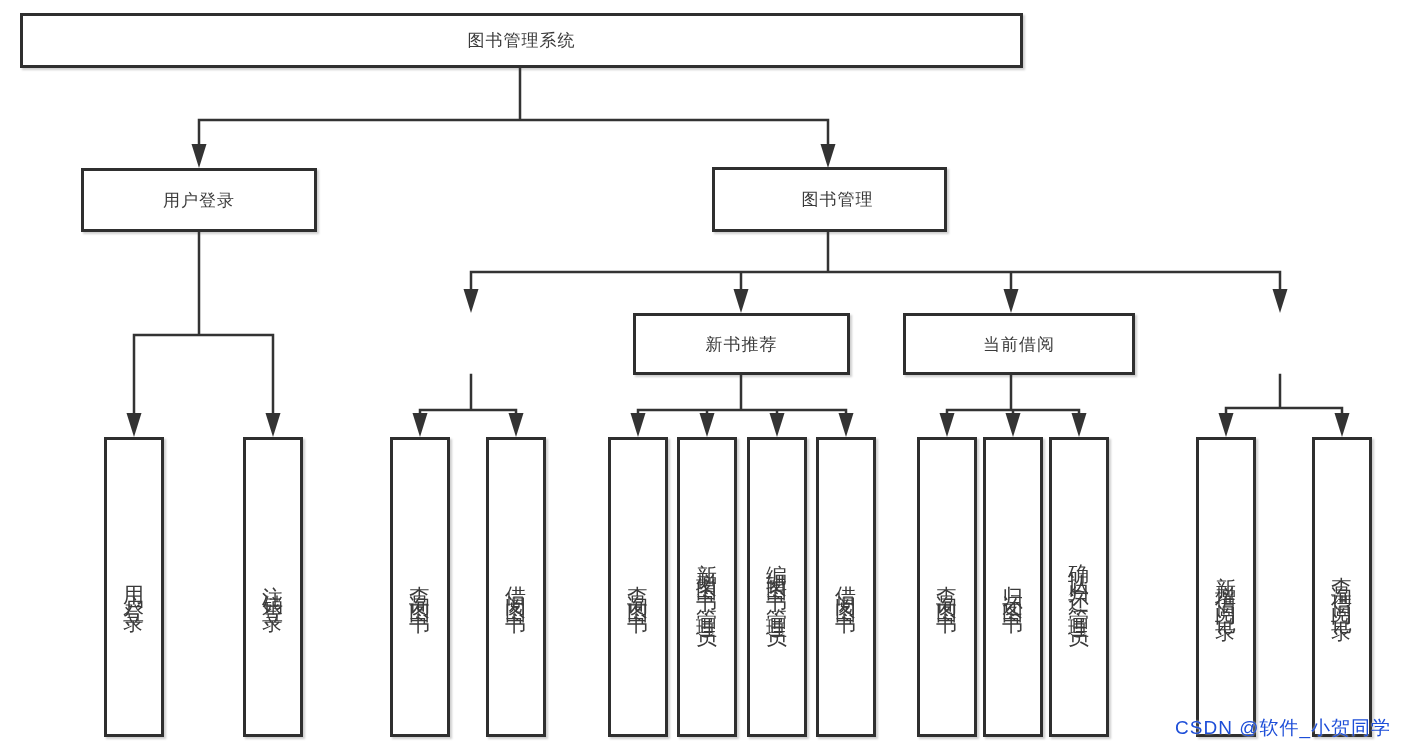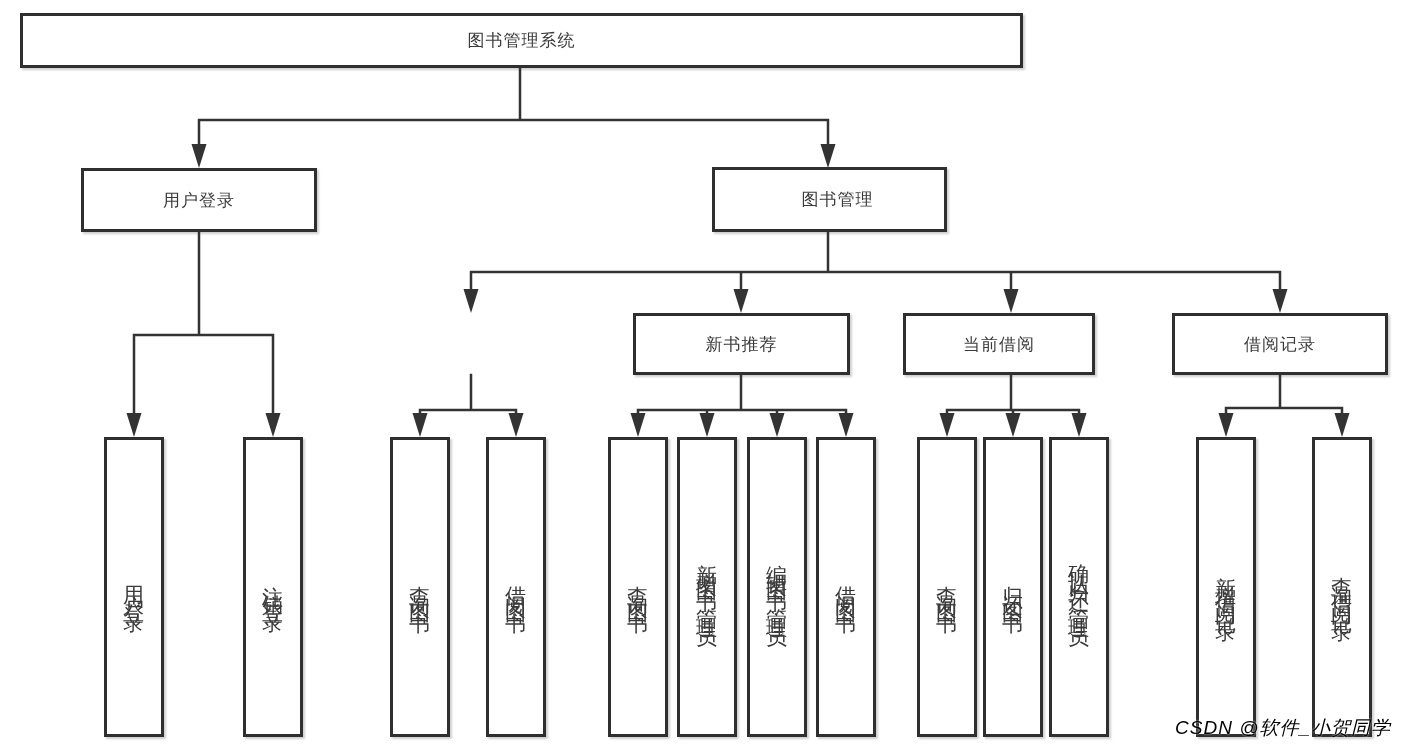--- a/index.html
+++ b/index.html
@@ -46,25 +46,24 @@
     font-size: 21px;
     letter-spacing: 9px;
     line-height: 1;
   }
   .watermark {
     position: absolute;
     right: 14px;
     bottom: 6px;
     font-size: 19px;
     letter-spacing: 1px;
-    color: #000000;
+    color: #1d4ed8;
     text-shadow: 0 0 2px #ffffff;
     z-index: 3;
     white-space: nowrap;
-    font-style: italic;
   }
 </style>
 </head>
 <body>
 
 <div id="stage">
 
   <svg id="wires" viewBox="0 0 1405 747" xmlns="http://www.w3.org/2000/svg">
     <g stroke="#333333" stroke-width="2.5" fill="none" stroke-linecap="square">
 
@@ -107,22 +106,21 @@
       <polygon points="1334.5,413 1349.5,413 1342,437"></polygon>
     </g>
   </svg>
 
   <div class="box hbox" style="left:20px; top:13px; width:1003px; height:55px;">图书管理系统</div>
 
   <div class="box hbox" style="left:81px; top:168px; width:236px; height:64px;">用户登录</div>
   <div class="box hbox" style="left:712px; top:167px; width:235px; height:65px;padding-left:16px;">图书管理</div>
 
   <div class="box hbox" style="left:633px; top:313px; width:217px; height:62px;">新书推荐</div>
-  <div class="box hbox" style="left:903px; top:313px; width:192px; height:62px;">当前借阅</div>
-  <div class="box hbox" style="left:1172px; top:313px; width:216px; height:62px;">借阅记录</div>
+  <div class="box hbox" style="left:903px; top:313px; width:232px; height:62px;">当前借阅</div>
 
   <div class="box vbox" style="left:104px; top:437px; width:60px; height:300px;">用户登录</div>
   <div class="box vbox" style="left:243px; top:437px; width:60px; height:300px;">注销登录</div>
   <div class="box vbox" style="left:390px; top:437px; width:60px; height:300px;">查询图书</div>
   <div class="box vbox" style="left:486px; top:437px; width:60px; height:300px;">借阅图书</div>
   <div class="box vbox" style="left:608px; top:437px; width:60px; height:300px;">查询图书</div>
   <div class="box vbox" style="left:677px; top:437px; width:60px; height:300px;">新增图书（管理员）</div>
   <div class="box vbox" style="left:747px; top:437px; width:60px; height:300px;">编辑图书（管理员）</div>
   <div class="box vbox" style="left:816px; top:437px; width:60px; height:300px;">借阅图书</div>
   <div class="box vbox" style="left:917px; top:437px; width:60px; height:300px;">查询图书</div>

